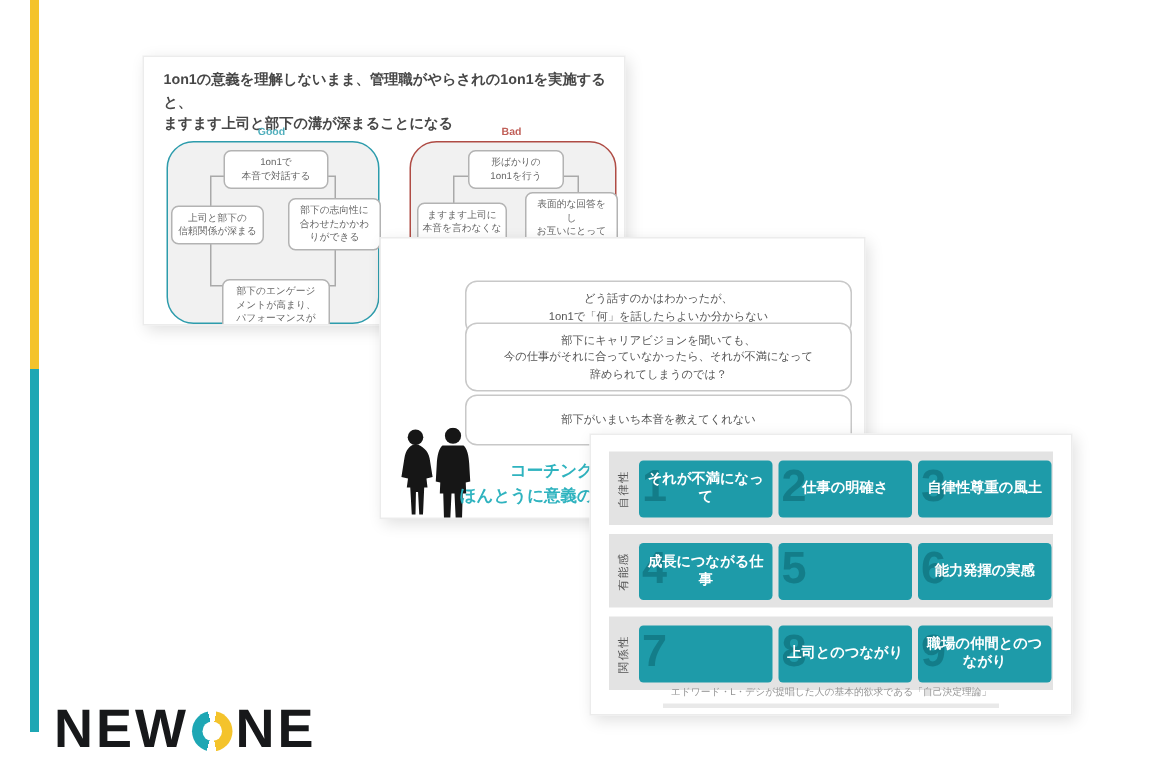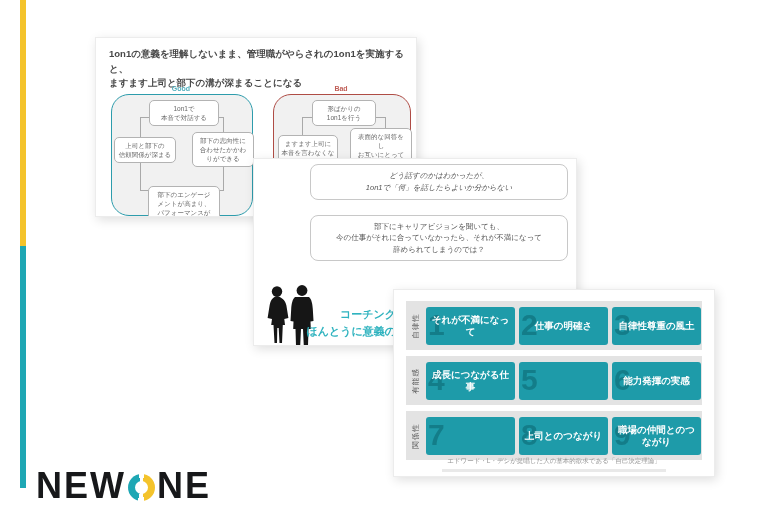--- a/index.html
+++ b/index.html
@@ -34,21 +34,21 @@
   .g-right{left:80px;top:37px;width:56px;}
   .g-bottom{left:36px;top:91px;width:66px;}
   .b-top{left:38px;top:5px;width:58px;}
   .b-left{left:4px;top:40px;width:54px;}
   .b-right{left:76px;top:33px;width:56px;}
 
   
   .quote{position:absolute;left:56px;width:256px;border:1px solid #c8c8c8;border-radius:8px;
          background:#fff;color:#555;font-size:7.5px;line-height:1.55;text-align:center;
          display:flex;align-items:center;justify-content:center;}
-  #q0{top:5px;height:34px;font-style:italic;}
+  #q0{top:28px;height:34px;}
   #q1{top:56px;height:44px;}
   #q2{top:104px;height:32px;}
   .caption{position:absolute;left:42px;top:147px;width:100px;text-align:right;
            color:#2FB3BF;font-weight:bold;font-size:11px;line-height:1.55;}
   .people{position:absolute;left:10px;top:126px;}
 
   
   .rows{position:absolute;left:12px;top:11px;width:296px;}
   .band{position:relative;width:296px;height:49px;background:#e3e3e3;margin-bottom:6px;
         display:flex;align-items:center;justify-content:flex-start;padding-left:20px;
@@ -114,20 +114,21 @@
 お互いにとって</div>
     </div>
   </div>
 
   <div class="card" id="slide2">
     <div class="quote ml" id="q0">どう話すのかはわかったが、
 1on1で「何」を話したらよいか分からない</div>
     <div class="quote ml" id="q1">部下にキャリアビジョンを聞いても、
 今の仕事がそれに合っていなかったら、それが不満になって
 辞められてしまうのでは？</div>
+    <div class="quote ml" id="q2">部下がいまいち本音を教えてくれない</div>
 
     <svg class="people" width="52" height="62" viewBox="0 0 52 62">
       <g fill="#161616">
 
         <circle cx="13" cy="6.5" r="5.2"></circle>
         <path d="M13 11 C8.5 12 6.5 15.5 5.6 20.5 L3.6 33 L8 34 L7.2 40 L9.5 40 L10.5 58 L13 58 L13.3 43 L14.7 43 L15.5 58 L18 58 L18.8 40 L21 40 L20.3 34 L24.4 33 L22.4 20.5 C21.5 15.5 17.5 12 13 11 Z"></path>
 
         <circle cx="38" cy="5.5" r="5.4"></circle>
         <path d="M31 12 L45 12 C47.5 14 48.5 19 48.8 24 L49.5 36 L46.5 36.6 L46.8 44 L44.5 44 L44 61 L39.8 61 L39 44 L37 44 L36.2 61 L32 61 L31.5 44 L29.2 44 L29.5 36.6 L26.5 36 L27.2 24 C27.5 19 28.5 14 31 12 Z"></path>
       </g>

